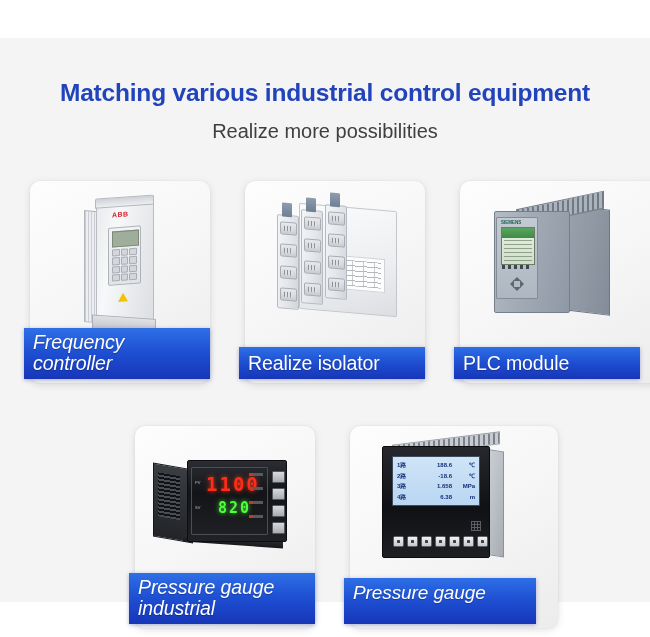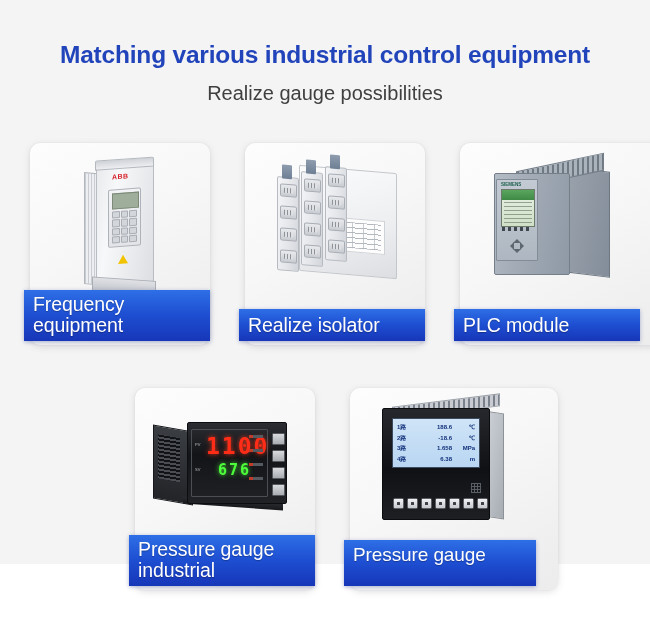--- a/index.html
+++ b/index.html
@@ -13,20 +13,21 @@
     font-family: "Liberation Sans", sans-serif;
     overflow: hidden;
   }
 
   .page {
     position: relative;
     width: 650px;
     height: 564px;
     background: #f4f4f4;
     box-sizing: border-box;
+    margin-top: 38px;
   }
   .page-bg-bottom {
     position: absolute;
     left: 0;
     top: 625px;
     width: 650px;
     height: 12px;
     background: #ffffff;
   }
 
@@ -93,21 +94,21 @@
     background: linear-gradient(180deg, #2e6fe6 0%, #1e4fd2 48%, #1736b8 100%);
     color: #ffffff;
     padding: 4px 0 5px 9px;
     box-sizing: border-box;
     font-size: 19.5px;
     line-height: 21px;
     letter-spacing: -0.1px;
     text-shadow: 0 1px 1px rgba(0,0,0,0.28);
     box-shadow: 0 1px 4px rgba(30,50,140,0.35);
   }
-  .label-bar.two-line { min-height: 46px; }
+  .label-bar.two-line { min-height: 46px; font-style: italic; }
   .label-bar.one-line { min-height: 32px; padding-top: 6px; }
   .label-line { display: block; white-space: nowrap; }
 
   .card-wide .label-bar { width: 192px; font-size: 19px; }
 
   
 
   
   .vfd {
     position: absolute;
@@ -378,21 +379,21 @@
   .meter-bezel {
     position: absolute;
     left: 3px; top: 6px; right: 18px; bottom: 6px;
     border: 1px solid #4b4e54;
     border-radius: 1px;
   }
   .meter-pv {
     position: absolute;
     left: 18px; top: 14px;
     font-family: "DejaVu Sans Mono", monospace;
-    font-size: 23px; font-weight: bold;
+    font-size: 19px; font-weight: bold;
     color: #ff2d17;
     letter-spacing: 2px;
     text-shadow: 0 0 5px rgba(255,60,30,0.85);
     line-height: 19px;
   }
   .meter-sv {
     position: absolute;
     left: 30px; top: 40px;
     font-family: "DejaVu Sans Mono", monospace;
     font-size: 15px; font-weight: bold;
@@ -520,21 +521,21 @@
     opacity: 0.8;
   }
 </style>
 </head>
 <body>
 
 <div class="page">
 
   <div class="heading-block">
     <div class="title">Matching various industrial control equipment</div>
-    <div class="subtitle">Realize gauge possibilities</div>
+    <div class="subtitle">Realize more possibilities</div>
   </div>
 
   <div class="row row-1">
 
     <div class="card">
       <div class="card-media">
         <div class="vfd">
           <div class="vfd-fins"></div>
           <div class="vfd-body"></div>
           <div class="vfd-top"></div>
@@ -555,21 +556,21 @@
                 <i></i>
                 <i></i>
             </div>
           </div>
           <div class="vfd-warn"></div>
           <div class="vfd-base"></div>
         </div>
       </div>
       <div class="label-bar two-line">
         <span class="label-line">Frequency</span>
-        <span class="label-line">equipment</span>
+        <span class="label-line">controller</span>
       </div>
     </div>
 
     <div class="card">
       <div class="card-media">
         <div class="iso">
           <div class="iso-back"></div>
           <div class="iso-label"></div>
           <div class="iso-mod iso-m3">
             <div class="iso-tab"></div>
@@ -633,21 +634,21 @@
     <div class="card">
       <div class="card-media">
         <div class="meter">
           <div class="meter-side"></div>
           <div class="meter-base"></div>
           <div class="meter-front">
             <div class="meter-bezel"></div>
             <div class="meter-tag meter-tag-pv">PV</div>
             <div class="meter-tag meter-tag-sv">SV</div>
             <div class="meter-pv">1100</div>
-            <div class="meter-sv">676</div>
+            <div class="meter-sv">820</div>
             <div class="meter-leds">
               <i></i>
                 <i></i>
                 <i></i>
                 <i></i>
             </div>
             <div class="meter-btns">
               <i></i>
               <i></i>
               <i></i>

